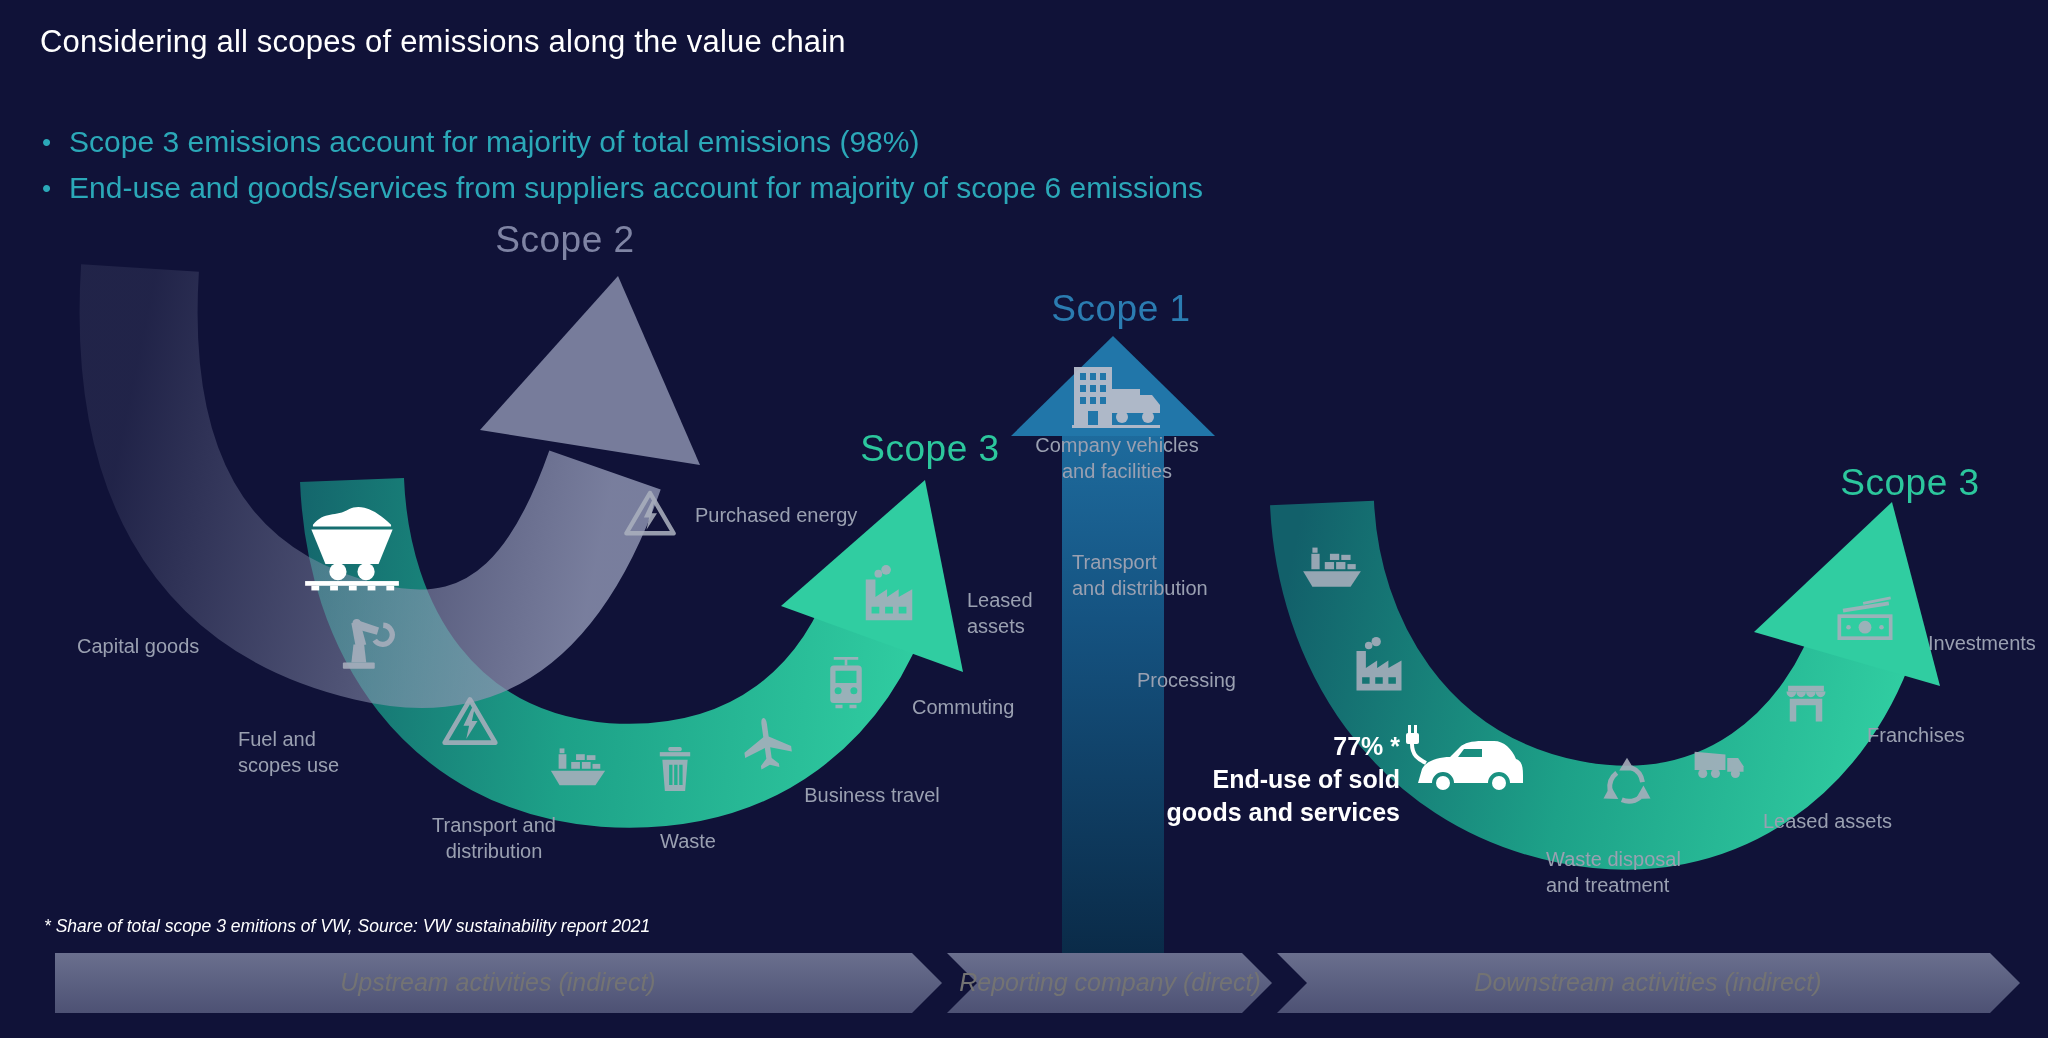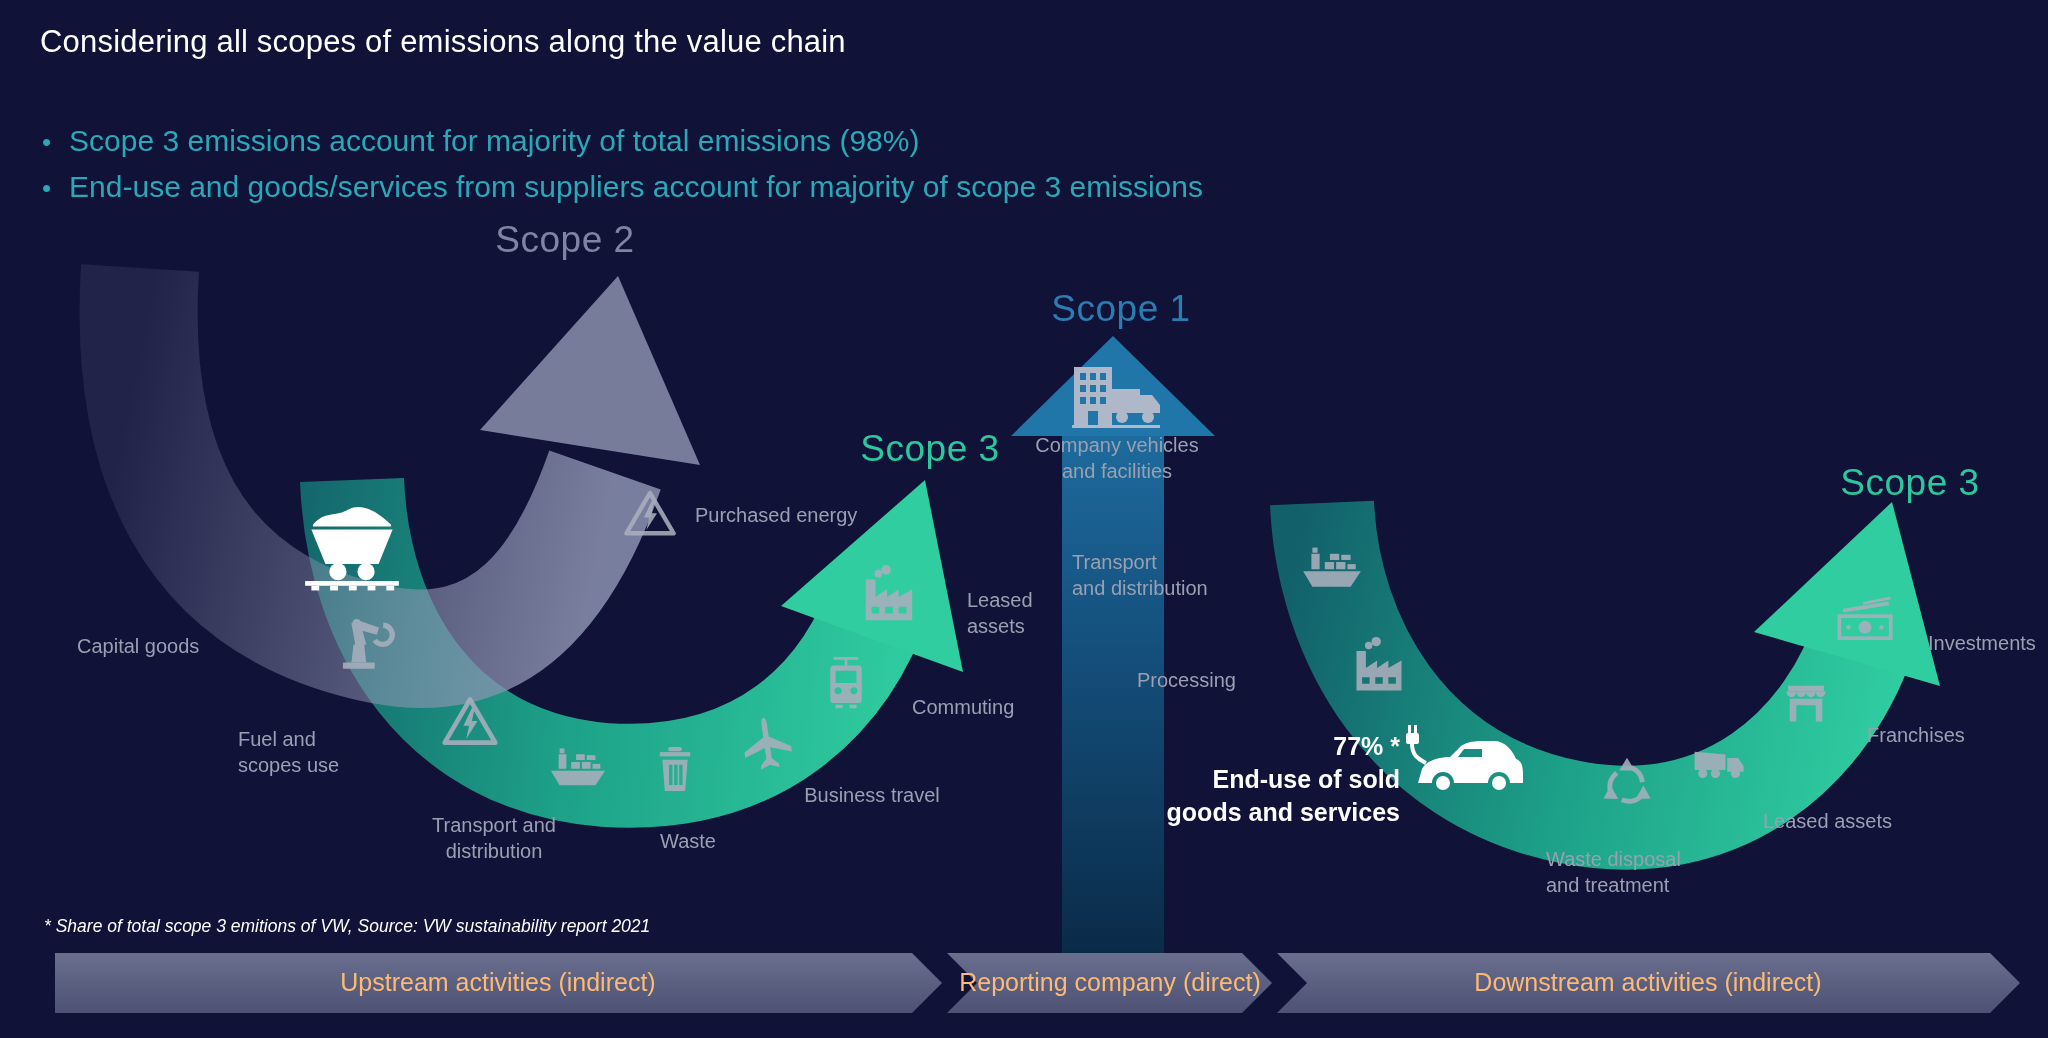--- a/index.html
+++ b/index.html
@@ -9,31 +9,31 @@
     font-family:"Liberation Sans", sans-serif;
     -webkit-font-smoothing:antialiased;
   }
   .art{position:absolute;left:0;top:0;}
   .abs{position:absolute;}
   .title{
     left:40px;top:24px;font-size:31px;color:var(--white,#fff);
     letter-spacing:.2px;
   }
   .bullet{
-    left:42px;display:flex;gap:18px;align-items:flex-start;
+    left:42px;display:flex;gap:18px;align-items:center;
     color:var(--bullet-teal,#2ba8b8);font-size:30px;line-height:34px;
   }
   .bullet .dot::before{content:"•";font-size:26px;}
   .scope{font-size:37px;width:240px;text-align:center;letter-spacing:.5px;}
   .hl{color:var(--white,#fff);font-weight:bold;font-size:25px;text-align:right;}
   .lbl{color:var(--label-gray,#9aa0b1);font-size:20px;line-height:26px;}
   .r{text-align:left;}
   .c{text-align:center;}
   .chev-label{
-    width:500px;text-align:center;top:968px;color:#fdba74;font-size:25px;
+    width:500px;text-align:center;top:968px;color:#737373;font-size:25px;font-style:italic;
   }
   .footnote{left:44px;top:916px;color:var(--white,#fff);font-size:17.5px;font-style:italic;}
   .ico{position:absolute;color:var(--icon-gray,#a9afbd);opacity:.88;}
   .ico.bright{color:#fff;opacity:1;}
   .ico.lt{color:#b6bcca;opacity:.95;}
 </style>
 </head>
 <body>
 
 <div class="stage">
@@ -245,21 +245,21 @@
       <use href="#i-money"></use>
     </svg>
 
   <div class="abs title">Considering all scopes of emissions along the value chain</div>
   <div class="abs bullet" style="top:124px">
     <span class="dot"></span>
     <span>Scope 3 emissions account for majority of total emissions (98%)</span>
   </div>
   <div class="abs bullet" style="top:170px">
     <span class="dot"></span>
-    <span>End-use and goods/services from suppliers account for majority of scope 3 emissions</span>
+    <span>End-use and goods/services from suppliers account for majority of scope 6 emissions</span>
   </div>
 
   <div class="abs scope" style="left:445px;top:219px;color:var(--scope2-slate)">Scope 2</div>
   <div class="abs scope" style="left:1001px;top:288px;color:var(--scope1-blue)">Scope 1</div>
   <div class="abs scope" style="left:810px;top:428px;color:var(--scope3-green)">Scope 3</div>
   <div class="abs scope" style="left:1790px;top:462px;color:var(--scope3-green)">Scope 3</div>
 
   <div class="abs hl" style="right:648px;top:730px;line-height:33px;width:300px">
     <div>77% *</div>
     <div>

